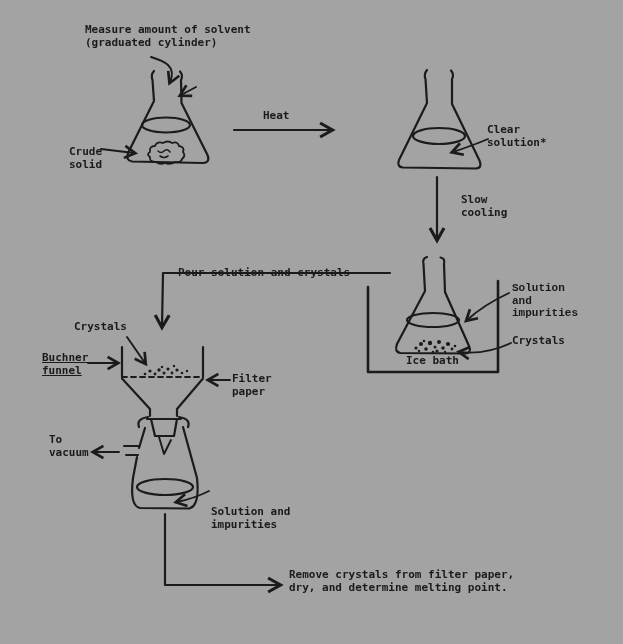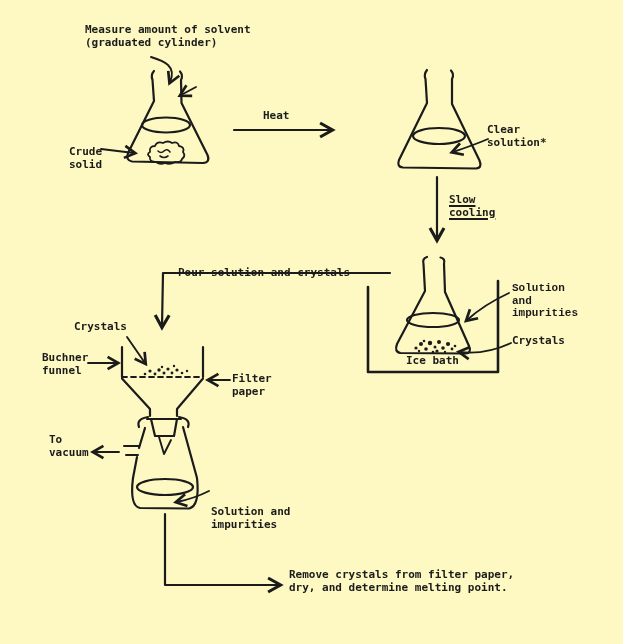--- a/index.html
+++ b/index.html
@@ -1,27 +1,27 @@
 <!DOCTYPE html>
 <html><head>
 <meta charset="utf-8">
 <style>
   html,body{margin:0;padding:0;background:#fff;}
   #canvas{
-    position:relative;width:623px;height:644px;background:#fef9c3;
+    position:relative;width:623px;height:644px;background:#a3a3a3;
     font-family:"DejaVu Sans Mono","Liberation Mono",monospace;
     overflow:hidden;
   }
   #art{position:absolute;left:0;top:0;z-index:1;}
   .lbl{
     position:absolute;z-index:2;
     font-size:11px;font-weight:700;line-height:1.14;
     color:#1b1b1b;white-space:pre-line;letter-spacing:0px;
   }
-  .underline{text-decoration:underline;text-decoration-thickness:1.5px;text-underline-offset:2px;}
+  .underline{text-decoration-thickness:1.5px;text-underline-offset:2px;margin-left:12px;}
 </style>
 </head>
 <body>
 
 <div id="canvas">
 
   <svg id="art" width="623" height="644" viewBox="0 0 623 644">
     <defs>
       <marker id="ah" viewBox="0 0 12 12" refX="9" refY="6" markerWidth="8.5" markerHeight="8.5" orient="auto">
         <path d="M2,1.5 L10,6 L2,10.5" fill="none" stroke="#1b1b1b" stroke-width="2"></path>
@@ -123,21 +123,21 @@
 solution*</div>
   <div class="lbl underline" style="left:449px;top:194px;">Slow
 cooling</div>
   <div class="lbl" style="left:178px;top:255px;margin-top:12px;">Pour solution and crystals</div>
   <div class="lbl" style="left:512px;top:282px;font-family:Liberation Mono, monospace;">Solution
 and
 impurities</div>
   <div class="lbl" style="left:512px;top:335px;">Crystals</div>
   <div class="lbl" style="left:406px;top:355px;">Ice bath</div>
   <div class="lbl" style="left:74px;top:321px;">Crystals</div>
-  <div class="lbl" style="left:42px;top:352px;">Buchner
+  <div class="lbl" style="left:42px;top:352px;text-decoration:underline;">Buchner
 funnel</div>
   <div class="lbl" style="left:232px;top:373px;">Filter
 paper</div>
   <div class="lbl" style="left:49px;top:434px;">To
 vacuum</div>
   <div class="lbl" style="left:211px;top:506px;">Solution and
 impurities</div>
   <div class="lbl" style="left:289px;top:569px;">Remove crystals from filter paper,
 dry, and determine melting point.</div>
 

